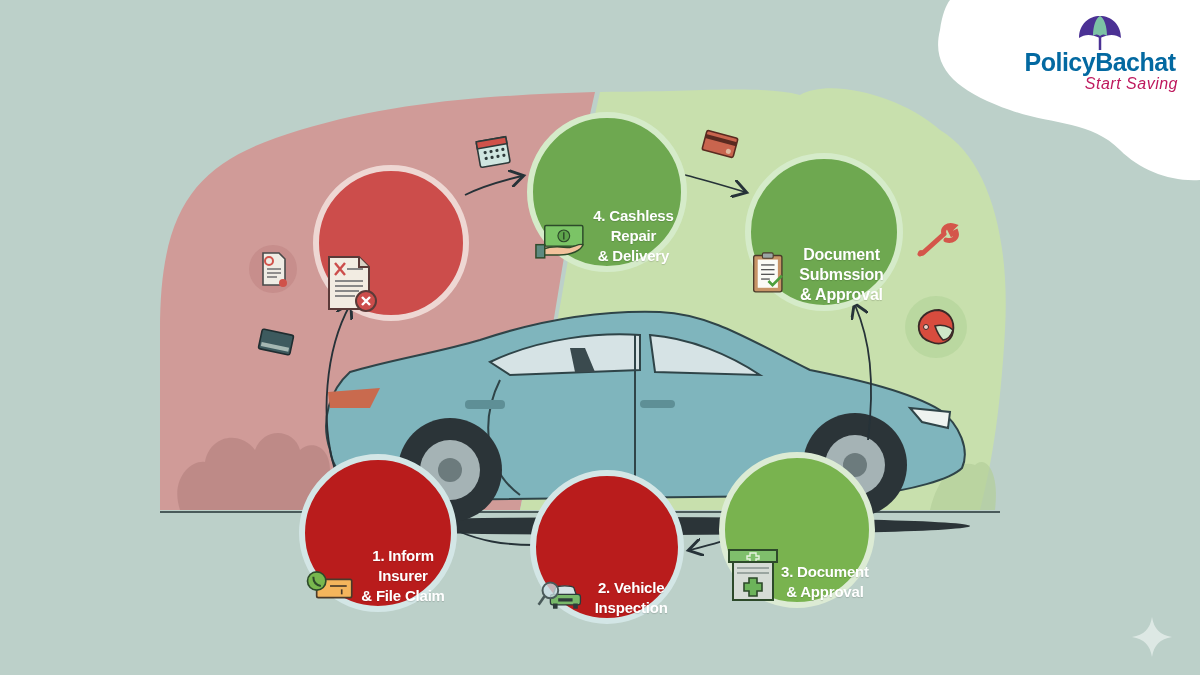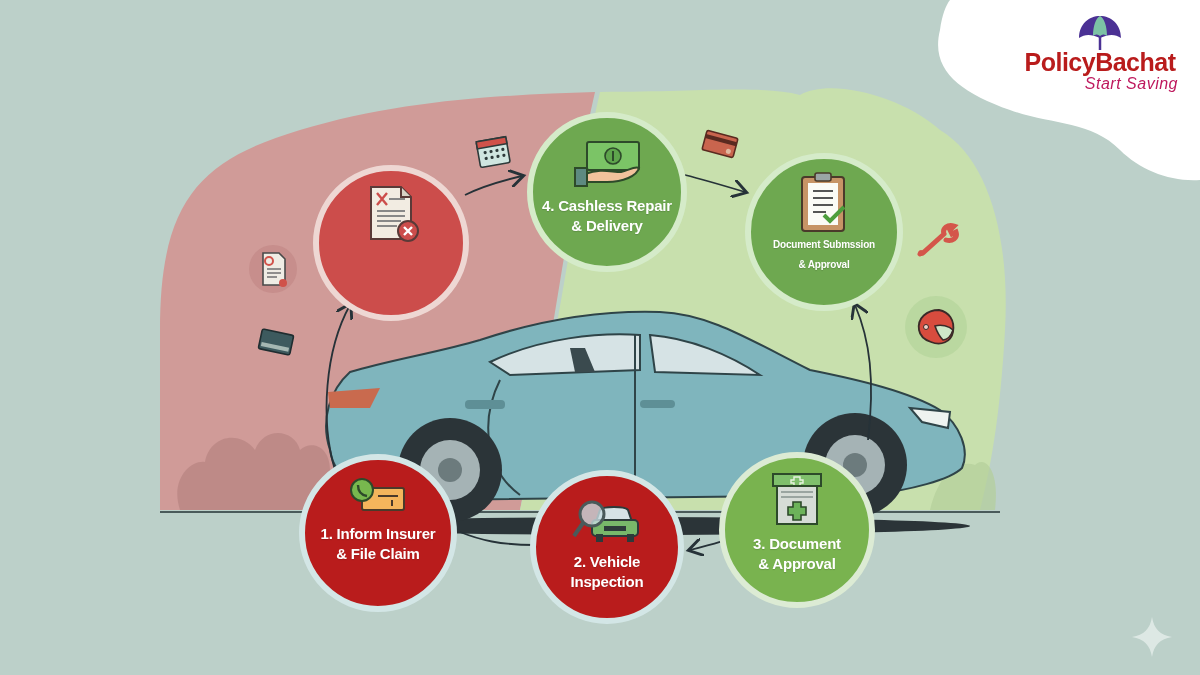--- a/index.html
+++ b/index.html
@@ -1,25 +1,25 @@
 <!DOCTYPE html>
 <html><head>
 <meta charset="utf-8">
 <style>
   html,body{margin:0;padding:0;}
   body{width:1200px;height:675px;overflow:hidden;background:#bcd0c9;font-family:"Liberation Sans",sans-serif;position:relative;}
   .stage{position:absolute;left:0;top:0;width:1200px;height:675px;}
   .abs{position:absolute;}
-  .circle{position:absolute;border-radius:50%;box-sizing:border-box;display:flex;flex-direction:column;align-items:center;justify-content:flex-start;text-align:center;color:#fff;font-weight:bold;}
+  .circle{position:absolute;border-radius:50%;box-sizing:border-box;display:flex;align-items:flex-end;justify-content:flex-start;text-align:center;color:#fff;font-weight:bold;}
   .circle .label{font-size:15px;line-height:20px;letter-spacing:-0.2px;text-shadow:0 1px 1px rgba(0,0,0,0.15);}
   .c-red{background:#cc4d4b;border:6px solid #eed7d3;}
   .c-green{background:#6ea850;border:6px solid #d5ebc9;}
   .c-blue{background:#b91c1c;border:6px solid #d3e6e6;}
   .c-green2{background:#79b34f;border:6px solid #dcebd4;}
-  .logo-title{font-size:25px;font-weight:bold;color:#b91c1c;letter-spacing:-0.5px;}
+  .logo-title{font-size:25px;font-weight:bold;color:#0369a1;letter-spacing:-0.5px;}
   .logo-sub{font-size:16px;color:#be185d;font-style:italic;letter-spacing:0.5px;}
 </style>
 </head>
 <body>
 
 <div class="stage">
 
   <svg class="abs" style="left:0;top:0" width="1200" height="675">
     <path d="M160,510 L160,330 C160,200 200,160 300,130 C400,100 500,95 595,92 C570,200 555,330 520,510 Z" fill="#d09b98"></path>
     <path d="M600,92 C700,92 760,85 800,95 C830,78 900,95 940,130 C990,160 1010,240 1005,330 C1000,420 990,470 980,510 L520,510 C560,330 575,200 600,92 Z" fill="#c8e0ad"></path>
@@ -95,21 +95,21 @@
     <svg width="52" height="64" viewBox="0 0 52 64">
       <rect x="4" y="6" width="42" height="54" rx="3" fill="#c79466" stroke="#4a3a2a" stroke-width="2"></rect>
       <rect x="10" y="12" width="30" height="42" fill="#fbfbf6"></rect>
       <rect x="17" y="2" width="16" height="8" rx="2" fill="#9aa5a5" stroke="#4a3a2a" stroke-width="1.6"></rect>
       <line x1="15" y1="20" x2="35" y2="20" stroke="#555" stroke-width="2"></line>
       <line x1="15" y1="27" x2="35" y2="27" stroke="#555" stroke-width="2"></line>
       <line x1="15" y1="34" x2="35" y2="34" stroke="#555" stroke-width="2"></line>
       <line x1="15" y1="41" x2="28" y2="41" stroke="#555" stroke-width="2"></line>
       <path d="M26,44 L32,50 L46,36" fill="none" stroke="#4d9e3c" stroke-width="4"></path>
     </svg>
-    <div class="label" style="margin-top:0;font-size:10px;"><span>Document Submssion</span><br><span>&amp; Approval</span></div>
+    <div class="label" style="margin-top:0;font-size:16px;"><span>Document Submssion</span><br><span>&amp; Approval</span></div>
   </div>
 
   <div class="circle c-blue" style="left:299px;top:454px;width:158px;height:158px;padding-top:16px;">
     <svg width="60" height="40" viewBox="0 0 60 40">
       <rect x="14" y="12" width="42" height="22" rx="2" fill="#f4b55c" stroke="#4a3a2a" stroke-width="2"></rect>
       <line x1="30" y1="20" x2="50" y2="20" stroke="#4a3a2a" stroke-width="2"></line>
       <line x1="44" y1="24" x2="44" y2="30" stroke="#4a3a2a" stroke-width="2"></line>
       <circle cx="14" cy="14" r="11" fill="#78b84e" stroke="#2d4a2a" stroke-width="2"></circle>
       <path d="M10,9 C10,15 13,19 19,20" fill="none" stroke="#2d4a2a" stroke-width="2.4"></path>
     </svg>

